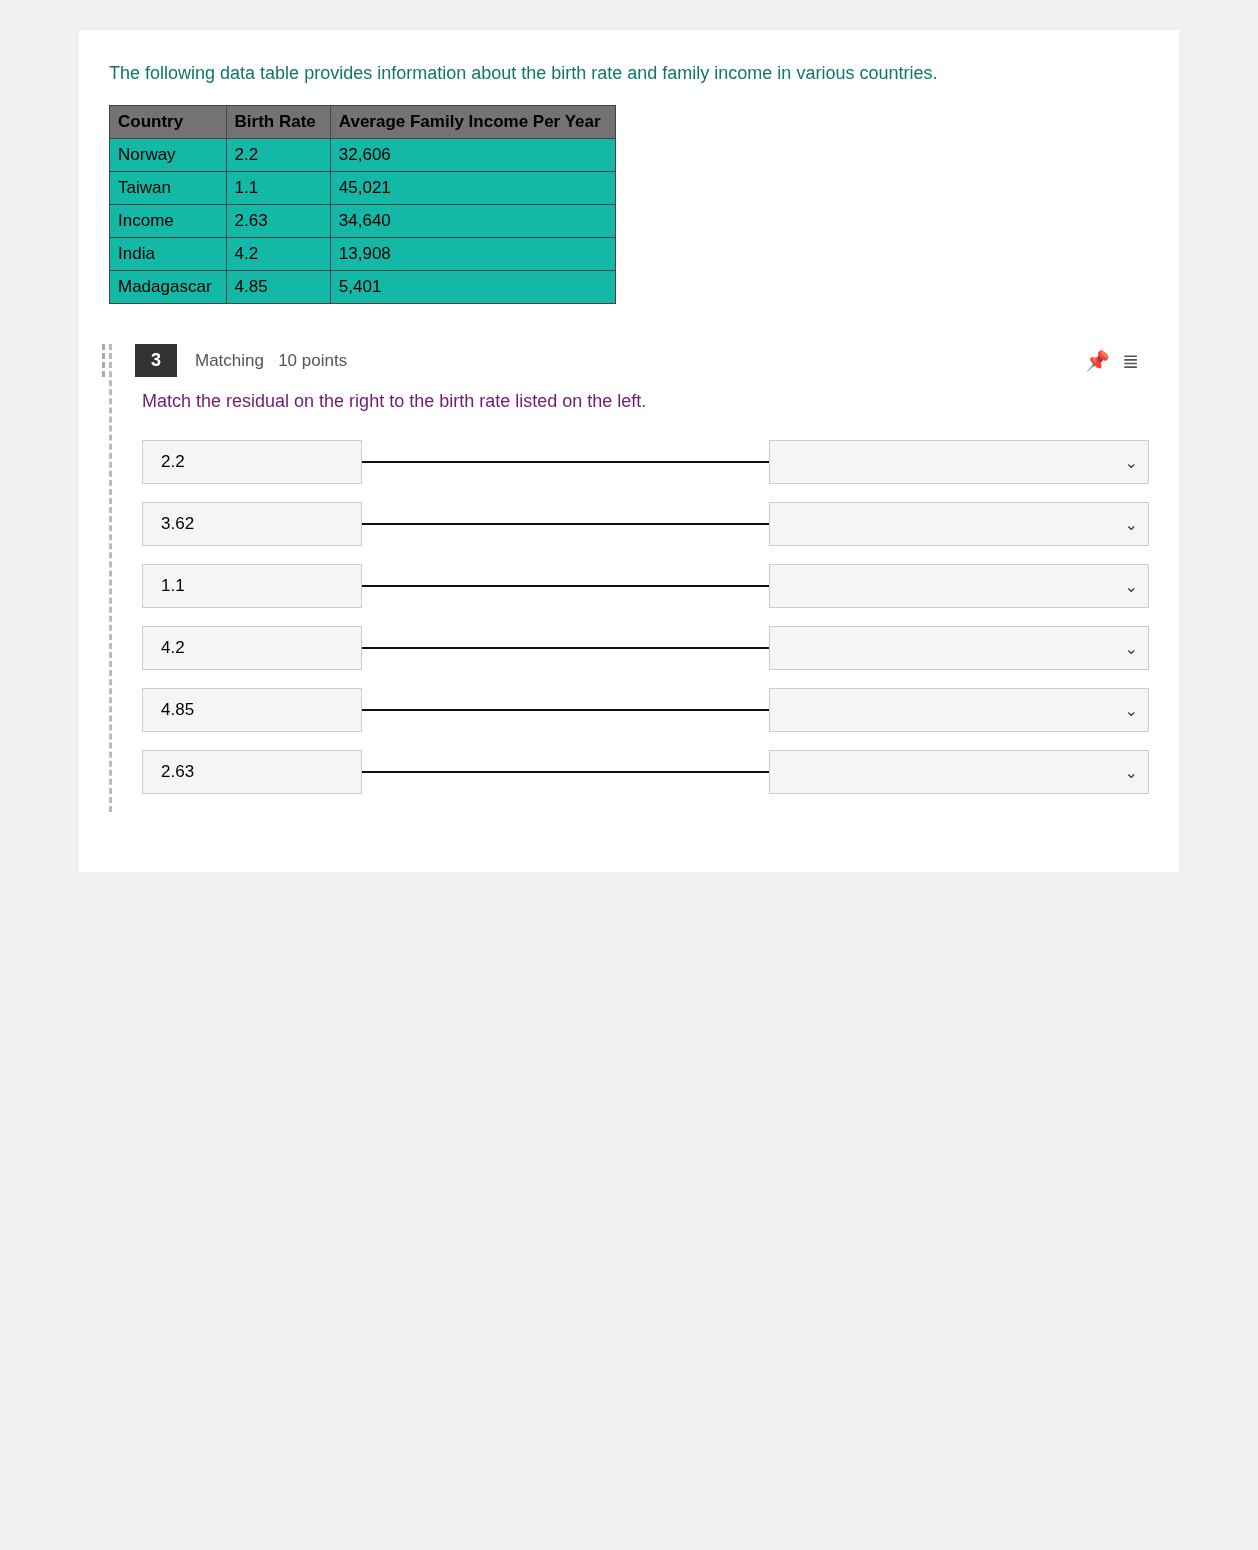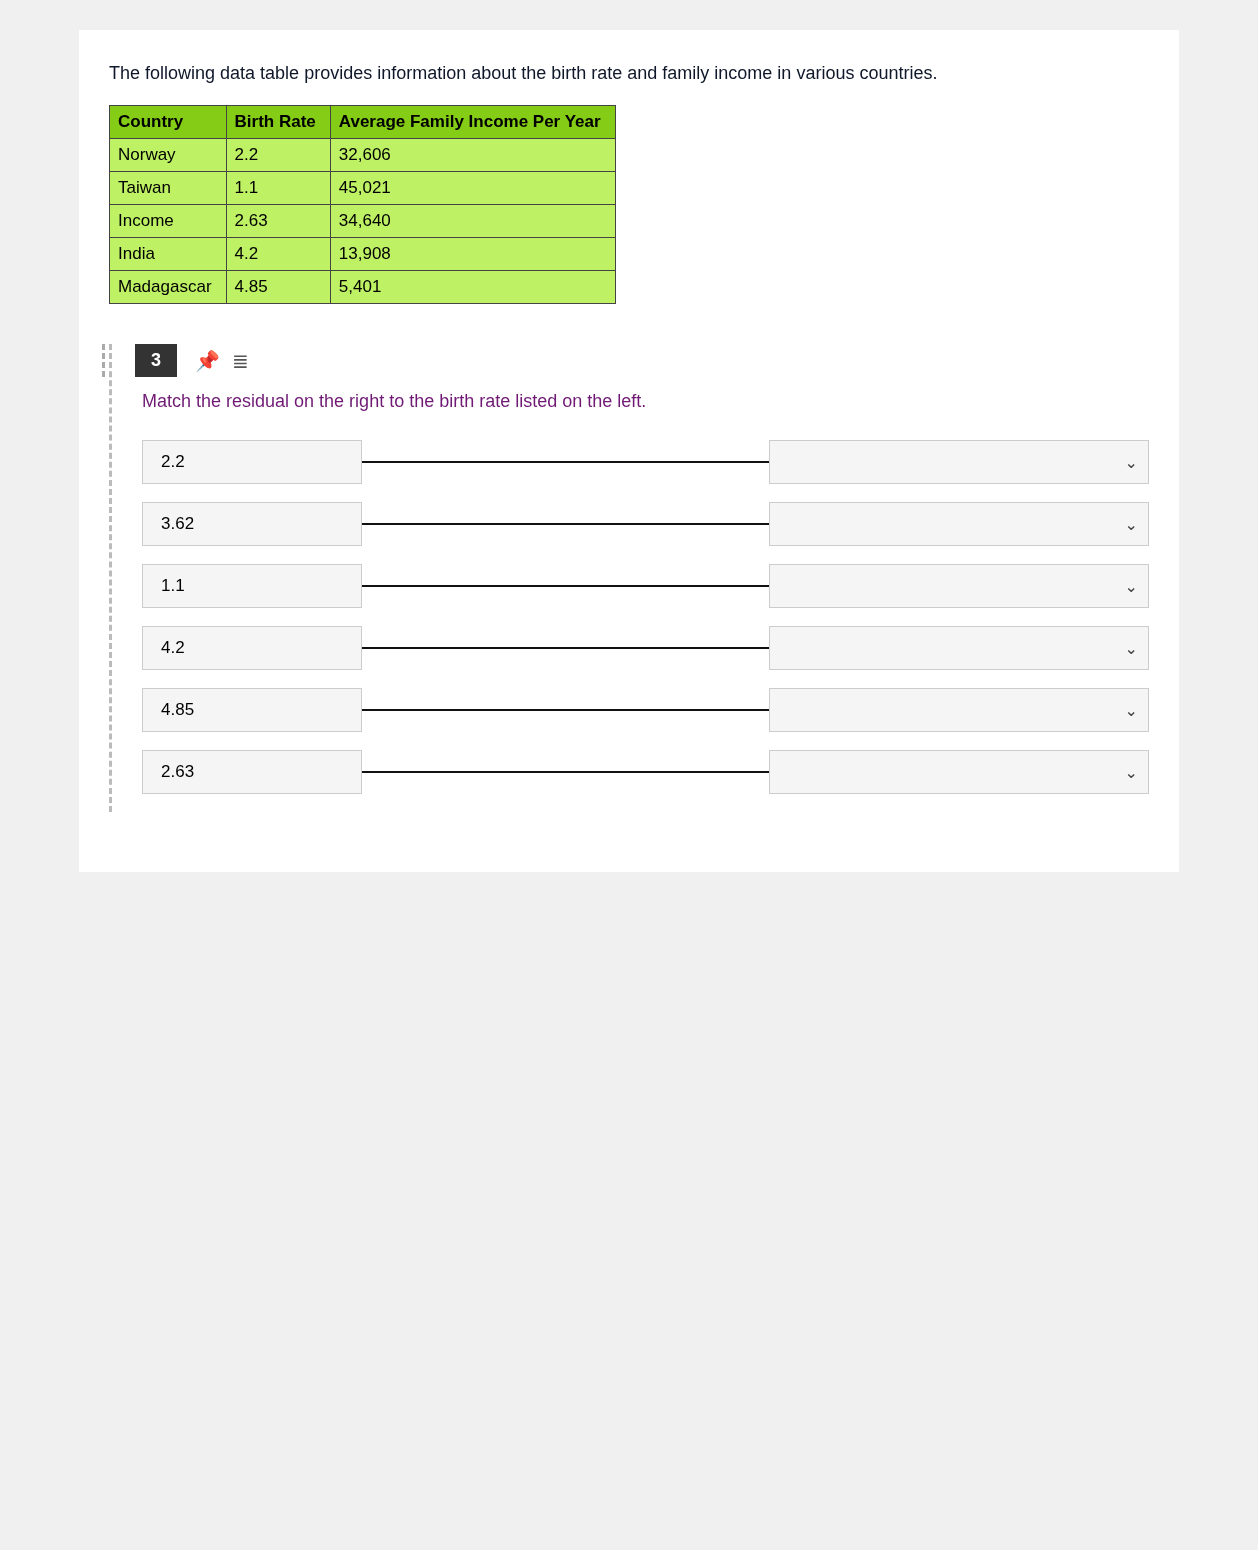--- a/index.html
+++ b/index.html
@@ -15,40 +15,40 @@
     .page-container {
       background: #ffffff;
       width: 1100px;
       margin: 30px auto;
       padding: 30px 30px 60px 30px;
     }
     .intro-text {
       font-size: 18px;
       line-height: 1.5;
       margin-bottom: 18px;
-      color: #0f172a;
+      color: #0f766e;
     }
     
     .data-table {
       border-collapse: collapse;
       margin-bottom: 28px;
       min-width: 460px;
     }
     .data-table th, .data-table td {
       border: 1px solid #444;
       padding: 6px 14px 6px 8px;
       font-size: 17px;
       text-align: left;
     }
     .data-table th {
       font-weight: bold;
-      background: #84cc16;
+      background: #737373;
     }
     .data-table td {
-      background: #bef264;
+      background: #14b8a6;
     }
 
     
     .radio-options {
       margin-left: 60px;
       margin-bottom: 40px;
     }
     .radio-row {
       display: flex;
       align-items: center;
@@ -233,20 +233,24 @@
 
   <div class="radio-options">
   </div>
 
   <div class="q3-wrapper">
     <div class="q3-dashed-border"></div>
     <div class="q3-content">
 
       <div class="question-header">
         <div class="question-number-box">3</div>
+        <div class="question-meta">
+          <span>Matching</span>&nbsp;&nbsp;
+          <span>10 points</span>
+        </div>
         <div class="question-icons">
           <button class="icon-btn" title="Pin">
             <span>📌</span>
           </button>
           <button class="icon-btn" title="Menu">
             <span>≣</span>
           </button>
         </div>
       </div>
 

